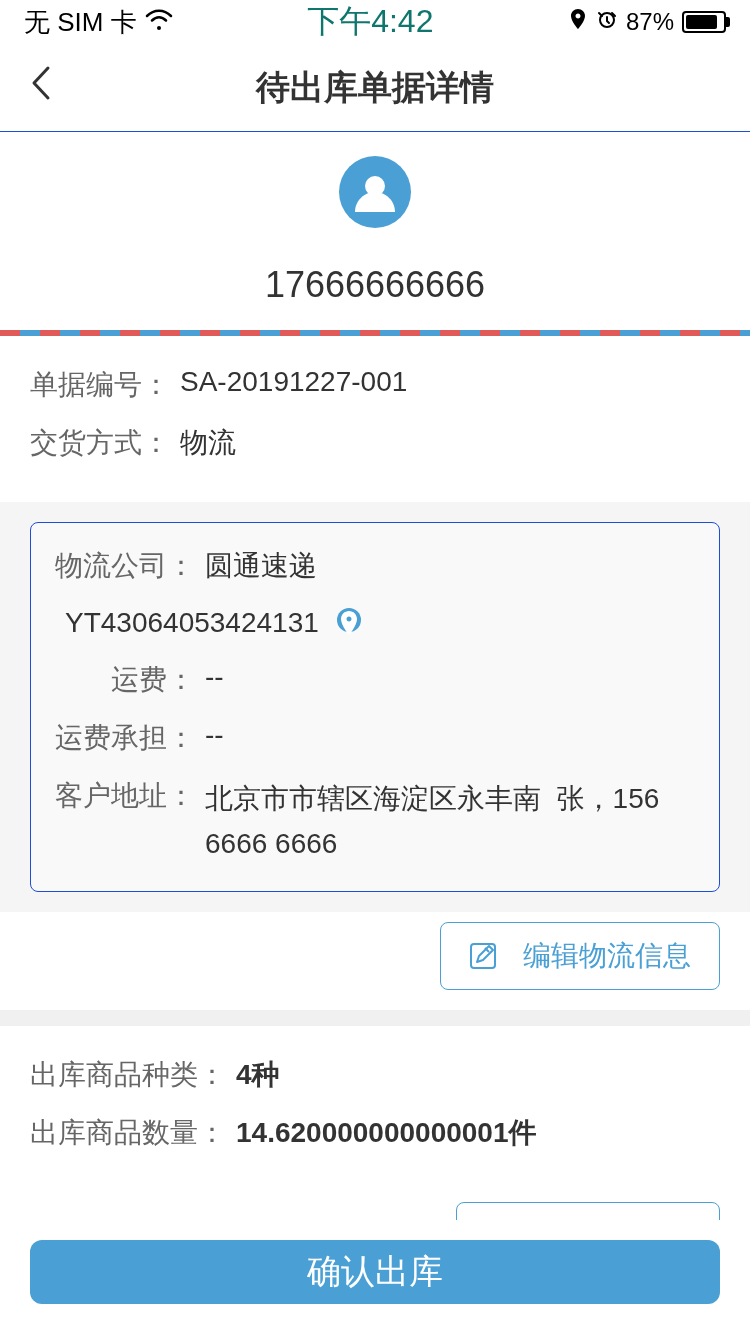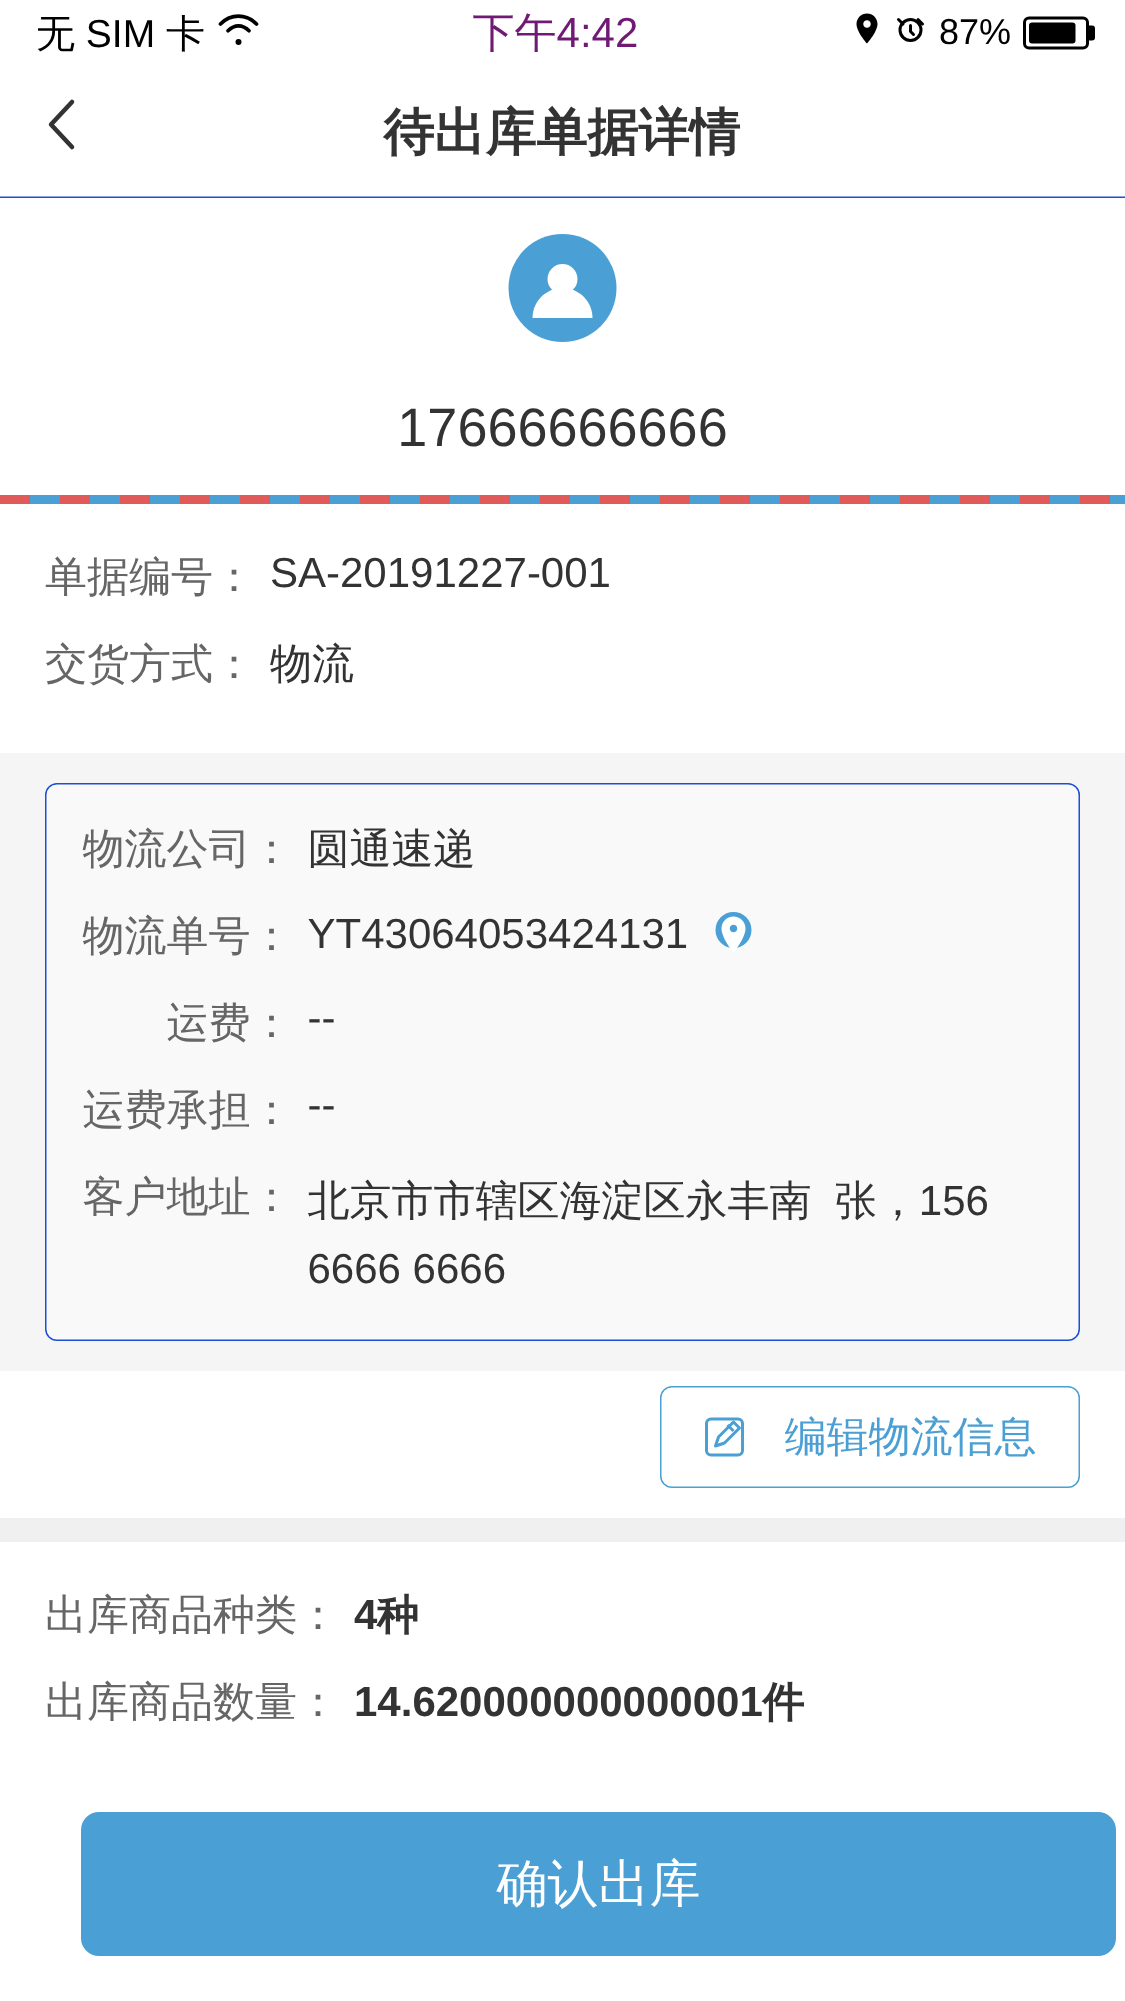--- a/index.html
+++ b/index.html
@@ -24,23 +24,23 @@
       font-size: 28px;
     }
     .status-left {
       font-size: 26px;
       color: #000;
       display: flex;
       align-items: center;
       gap: 8px;
     }
     .status-center {
-      font-size: 28px;
+      font-size: 32px;
       font-weight: 500;
-      color: #701a75;
+      color: #0f766e;
     }
     .status-right {
       display: flex;
       align-items: center;
       gap: 8px;
       font-size: 24px;
       color: #000;
     }
     .battery-icon {
       width: 44px;
@@ -278,32 +278,31 @@
     .confirm-section {
       position: fixed;
       bottom: 0;
       left: 0;
       width: 750px;
       padding: 20px 30px 30px 30px;
       background: #fff;
     }
     .confirm-btn {
       width: 100%;
-      height: 96px;
+      height: 64px;
       background: #4a9fd4;
       border: none;
       border-radius: 12px;
       color: #fff;
       font-size: 34px;
       font-weight: 500;
       cursor: pointer;
       display: flex;
       align-items: center;
       justify-content: center;
-      margin-left: 24px;
     }
 
     .main-content {
       padding-bottom: 160px;
     }
   </style>
 </head>
 <body>
 
 <div class="main-content">
@@ -371,21 +370,20 @@
       <span class="info-value">物流</span>
     </div>
   </div>
 
   <div class="logistics-card">
     <div class="logistics-row">
       <span class="logistics-label">物流公司：</span>
       <span class="logistics-value">圆通速递</span>
     </div>
     <div class="logistics-row">
-      <span class="logistics-label">物流单号：</span>
       <span class="logistics-value">
         <span>YT43064053424131</span>
         <svg class="location-icon" viewBox="0 0 36 36" fill="none">
           <circle cx="18" cy="15" r="12" fill="#4a9fd4"></circle>
           <path d="M18 6C13.58 6 10 9.58 10 14c0 6.5 8 16 8 16s8-9.5 8-16c0-4.42-3.58-8-8-8zm0 10.5c-1.38 0-2.5-1.12-2.5-2.5S16.62 11.5 18 11.5s2.5 1.12 2.5 2.5-1.12 2.5-2.5 2.5z" fill="white"></path>
         </svg>
       </span>
     </div>
     <div class="logistics-row">
       <span class="logistics-label">运费：</span>

